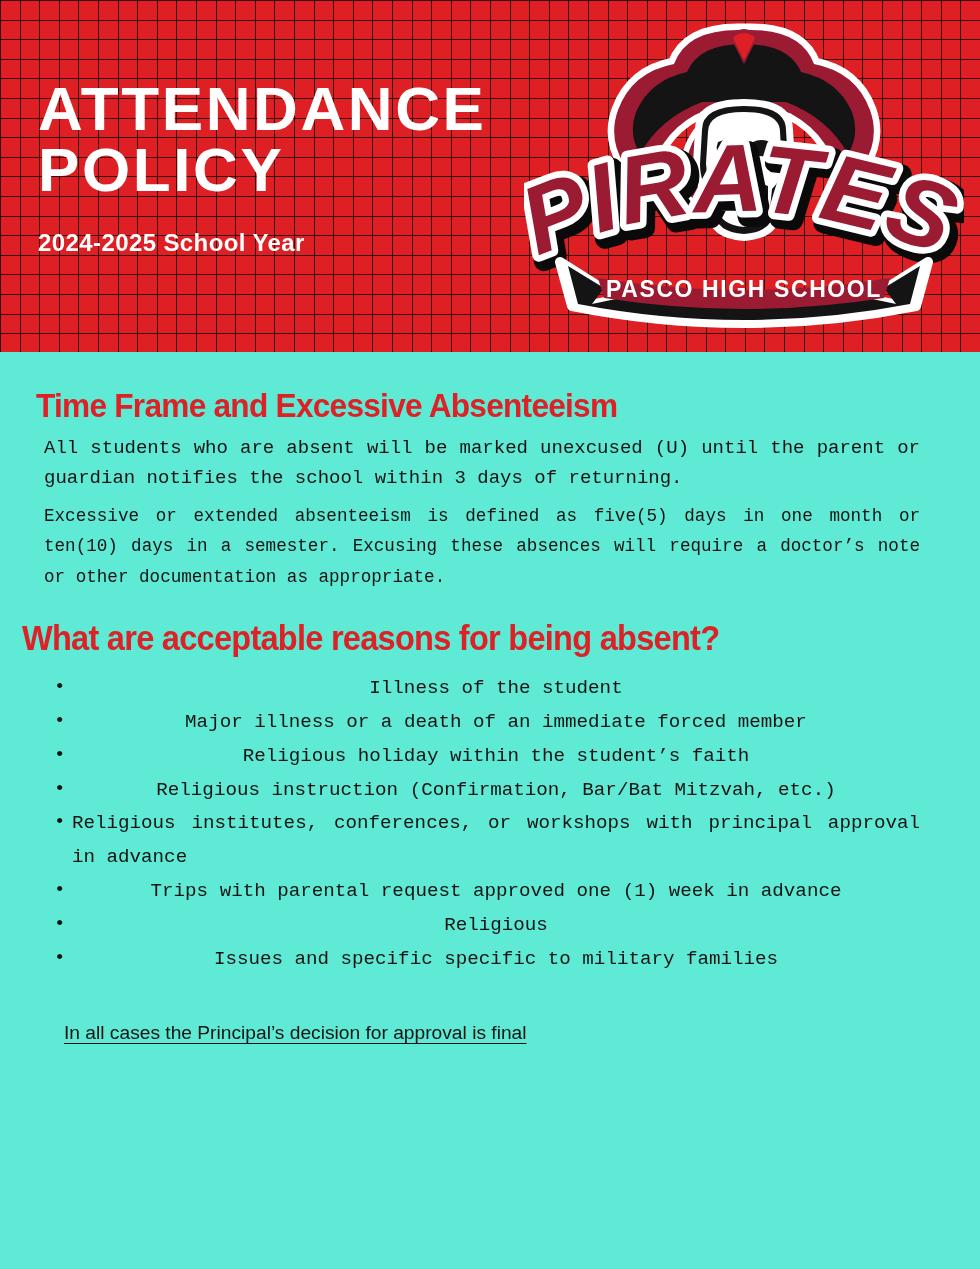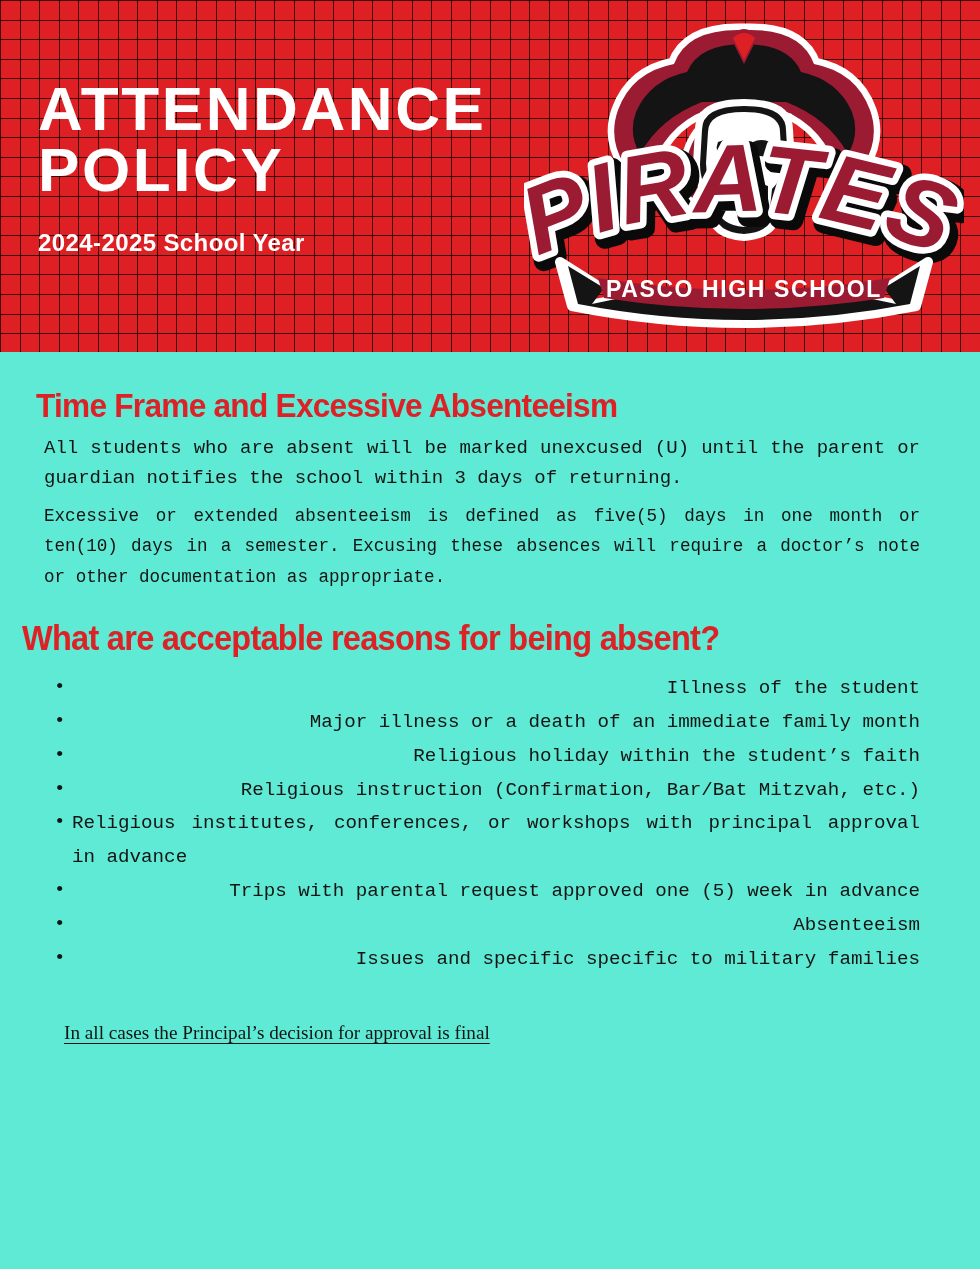--- a/index.html
+++ b/index.html
@@ -120,40 +120,40 @@
     width: 876px;
   }
 
   .reasons-list li {
     position: relative;
     font-family: "Liberation Mono", "DejaVu Sans Mono", monospace;
     font-size: 19.2px;
     line-height: 1.76;
     color: #141414;
     padding-left: 28px;
-    text-align: right;
+    text-align: center;
   }
 
   .reasons-list li.justify {
     text-align: justify;
   }
 
   .reasons-list li::before {
     content: "\2022";
     position: absolute;
     left: 10px;
     top: -1px;
     font-size: 19px;
     color: #141414;
   }
 
   .final-note {
     margin-top: 46px;
     margin-left: 20px;
-    font-family: Liberation Serif, serif;
+    font-family: Liberation Sans, sans-serif;
     font-size: 19.2px;
     color: #141414;
     text-decoration: underline;
     text-underline-offset: 4px;
     display: inline-block;
   }
 </style>
 </head>
 <body>
 
@@ -273,25 +273,25 @@
 
     <p class="body-para">All students who are absent will be marked unexcused (U) until the parent or guardian notifies the school within 3 days of returning.</p>
 
     <p class="body-para small">Excessive or extended absenteeism is defined as five(5) days in one month or ten(10) days in a semester. Excusing these absences will require a doctor’s note or other documentation as appropriate.</p>
 
     
     <div class="section-heading heading-2">What are acceptable reasons for being absent?</div>
 
     <ul class="reasons-list">
       <li>Illness of the student</li>
-      <li>Major illness or a death of an immediate family month</li>
+      <li>Major illness or a death of an immediate forced member</li>
       <li>Religious holiday within the student’s faith</li>
       <li>Religious instruction (Confirmation, Bar/Bat Mitzvah, etc.)</li>
       <li class="justify">Religious institutes, conferences, or workshops with principal approval in advance</li>
-      <li>Trips with parental request approved one (5) week in advance</li>
-      <li>Absenteeism</li>
+      <li>Trips with parental request approved one (1) week in advance</li>
+      <li>Religious</li>
       <li>Issues and specific specific to military families</li>
     </ul>
 
     <div class="final-note">In all cases the Principal’s decision for approval is final</div>
   </div>
 
 </div>
 
 </body></html>

